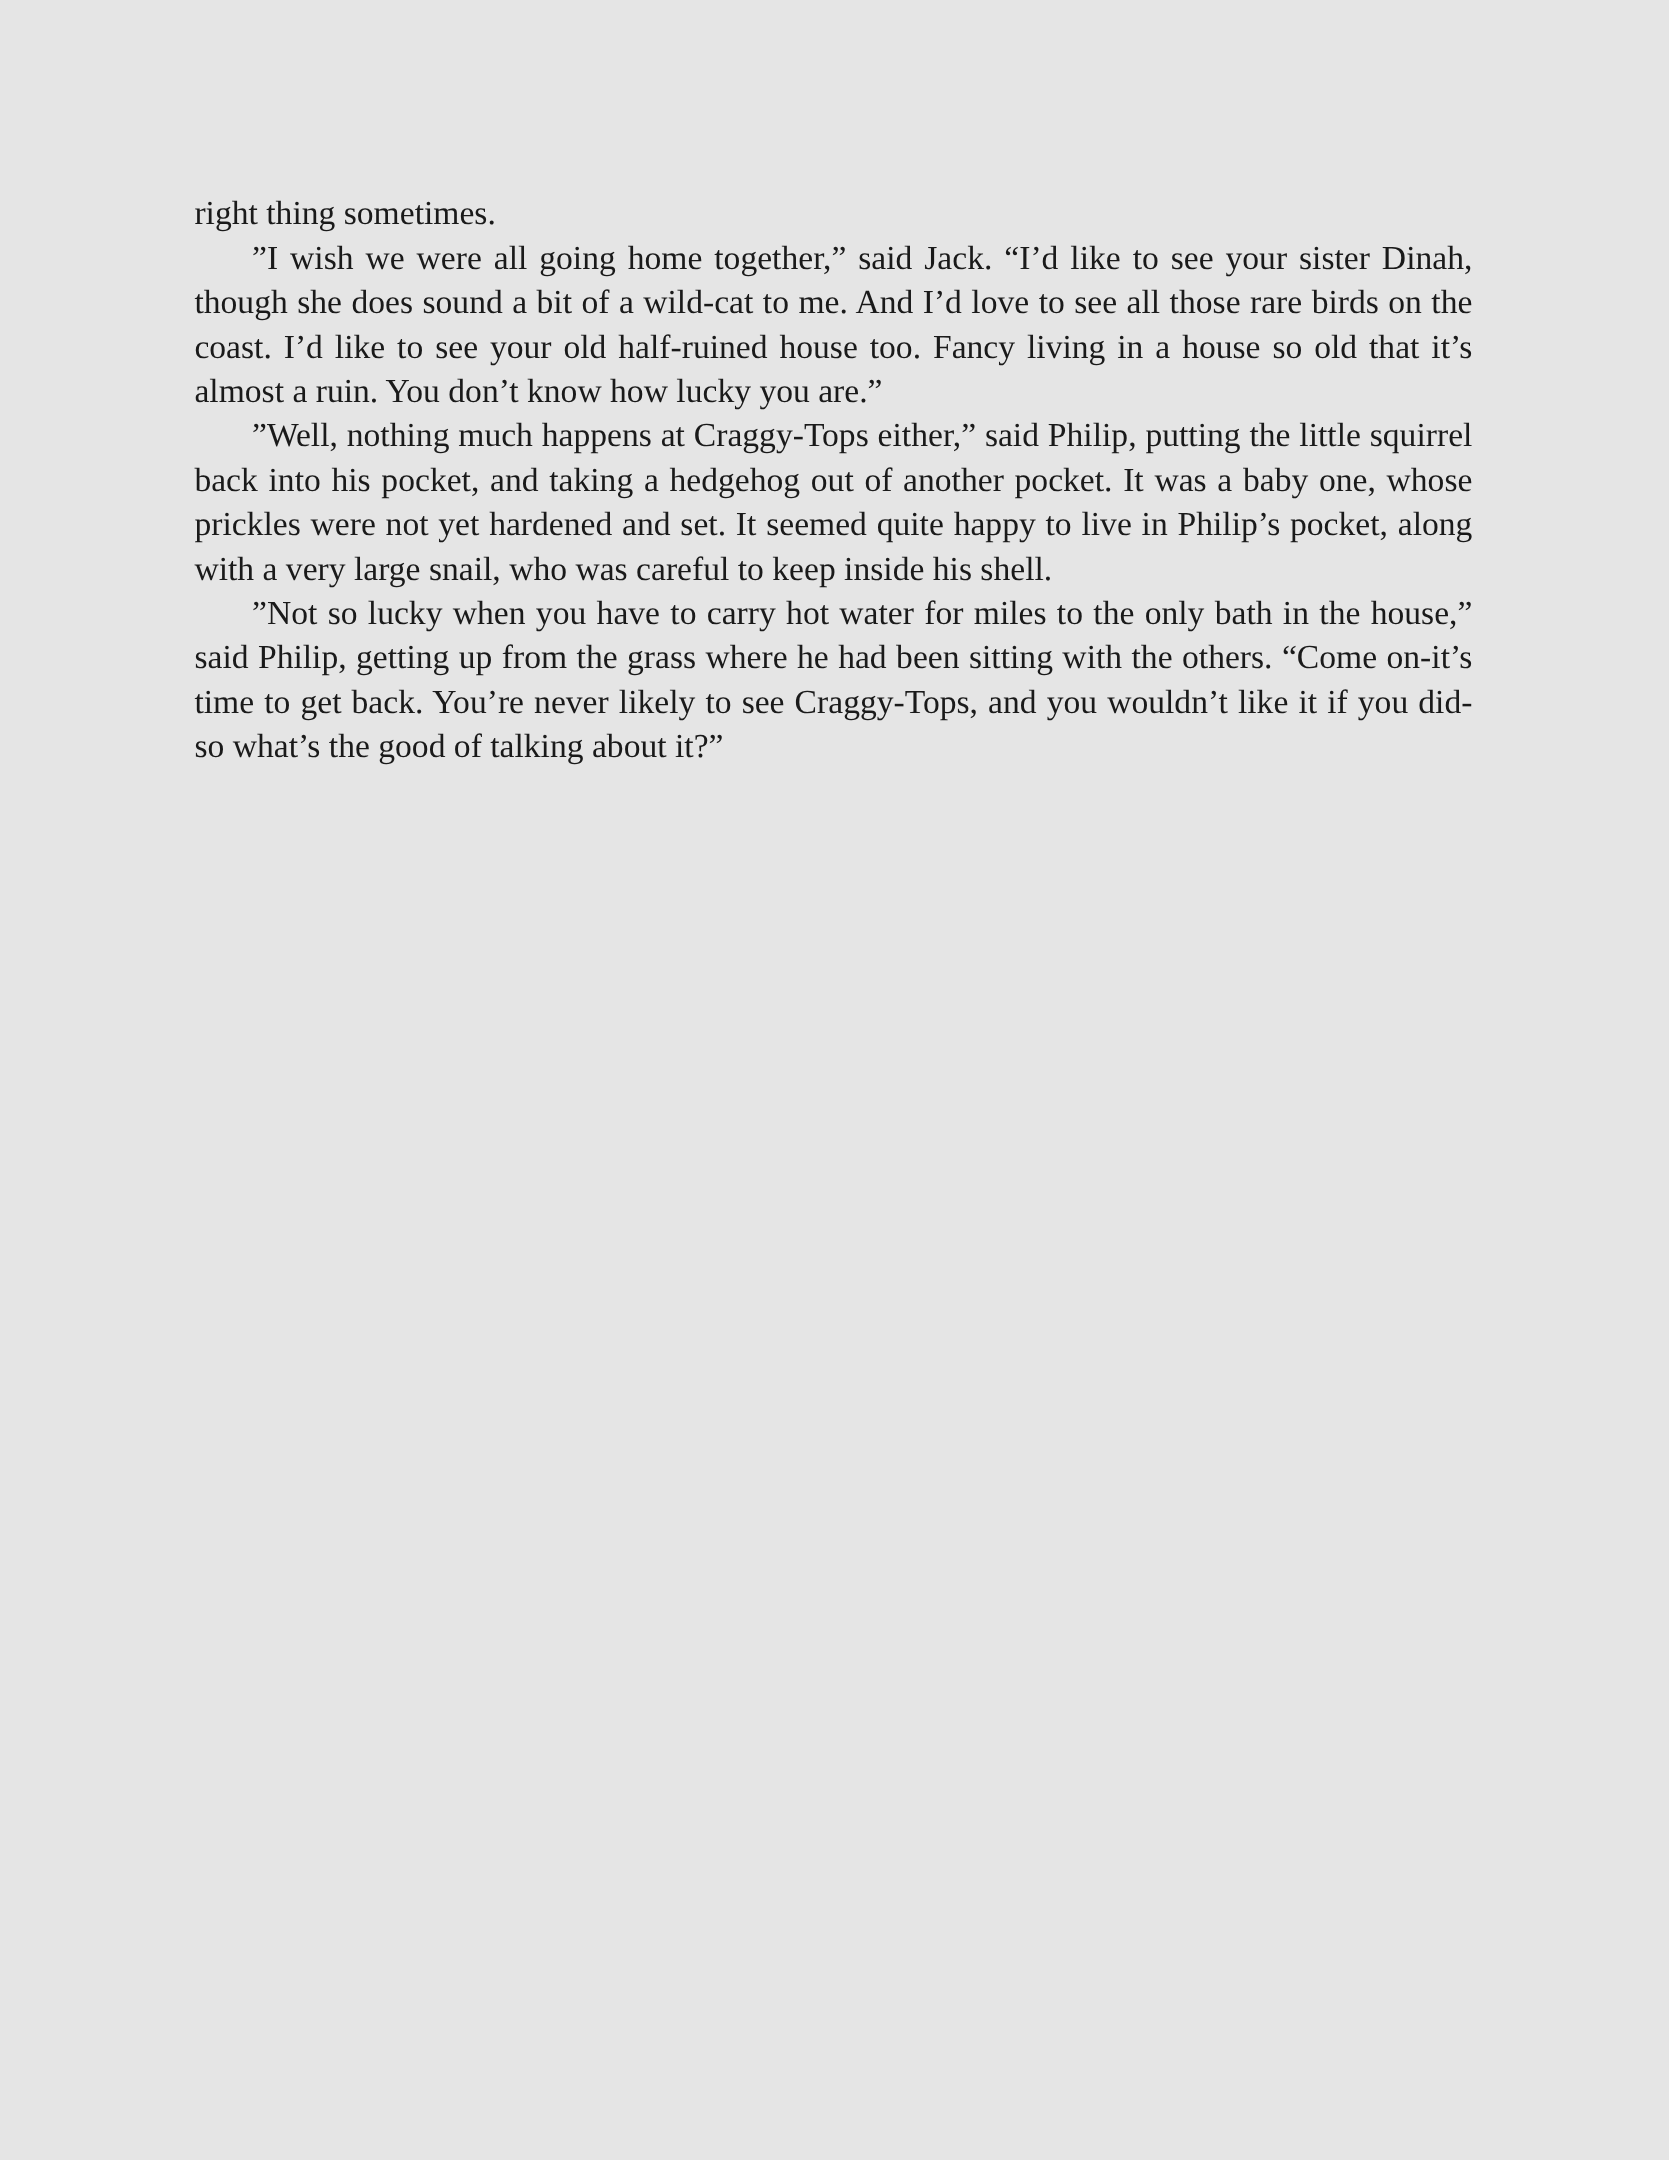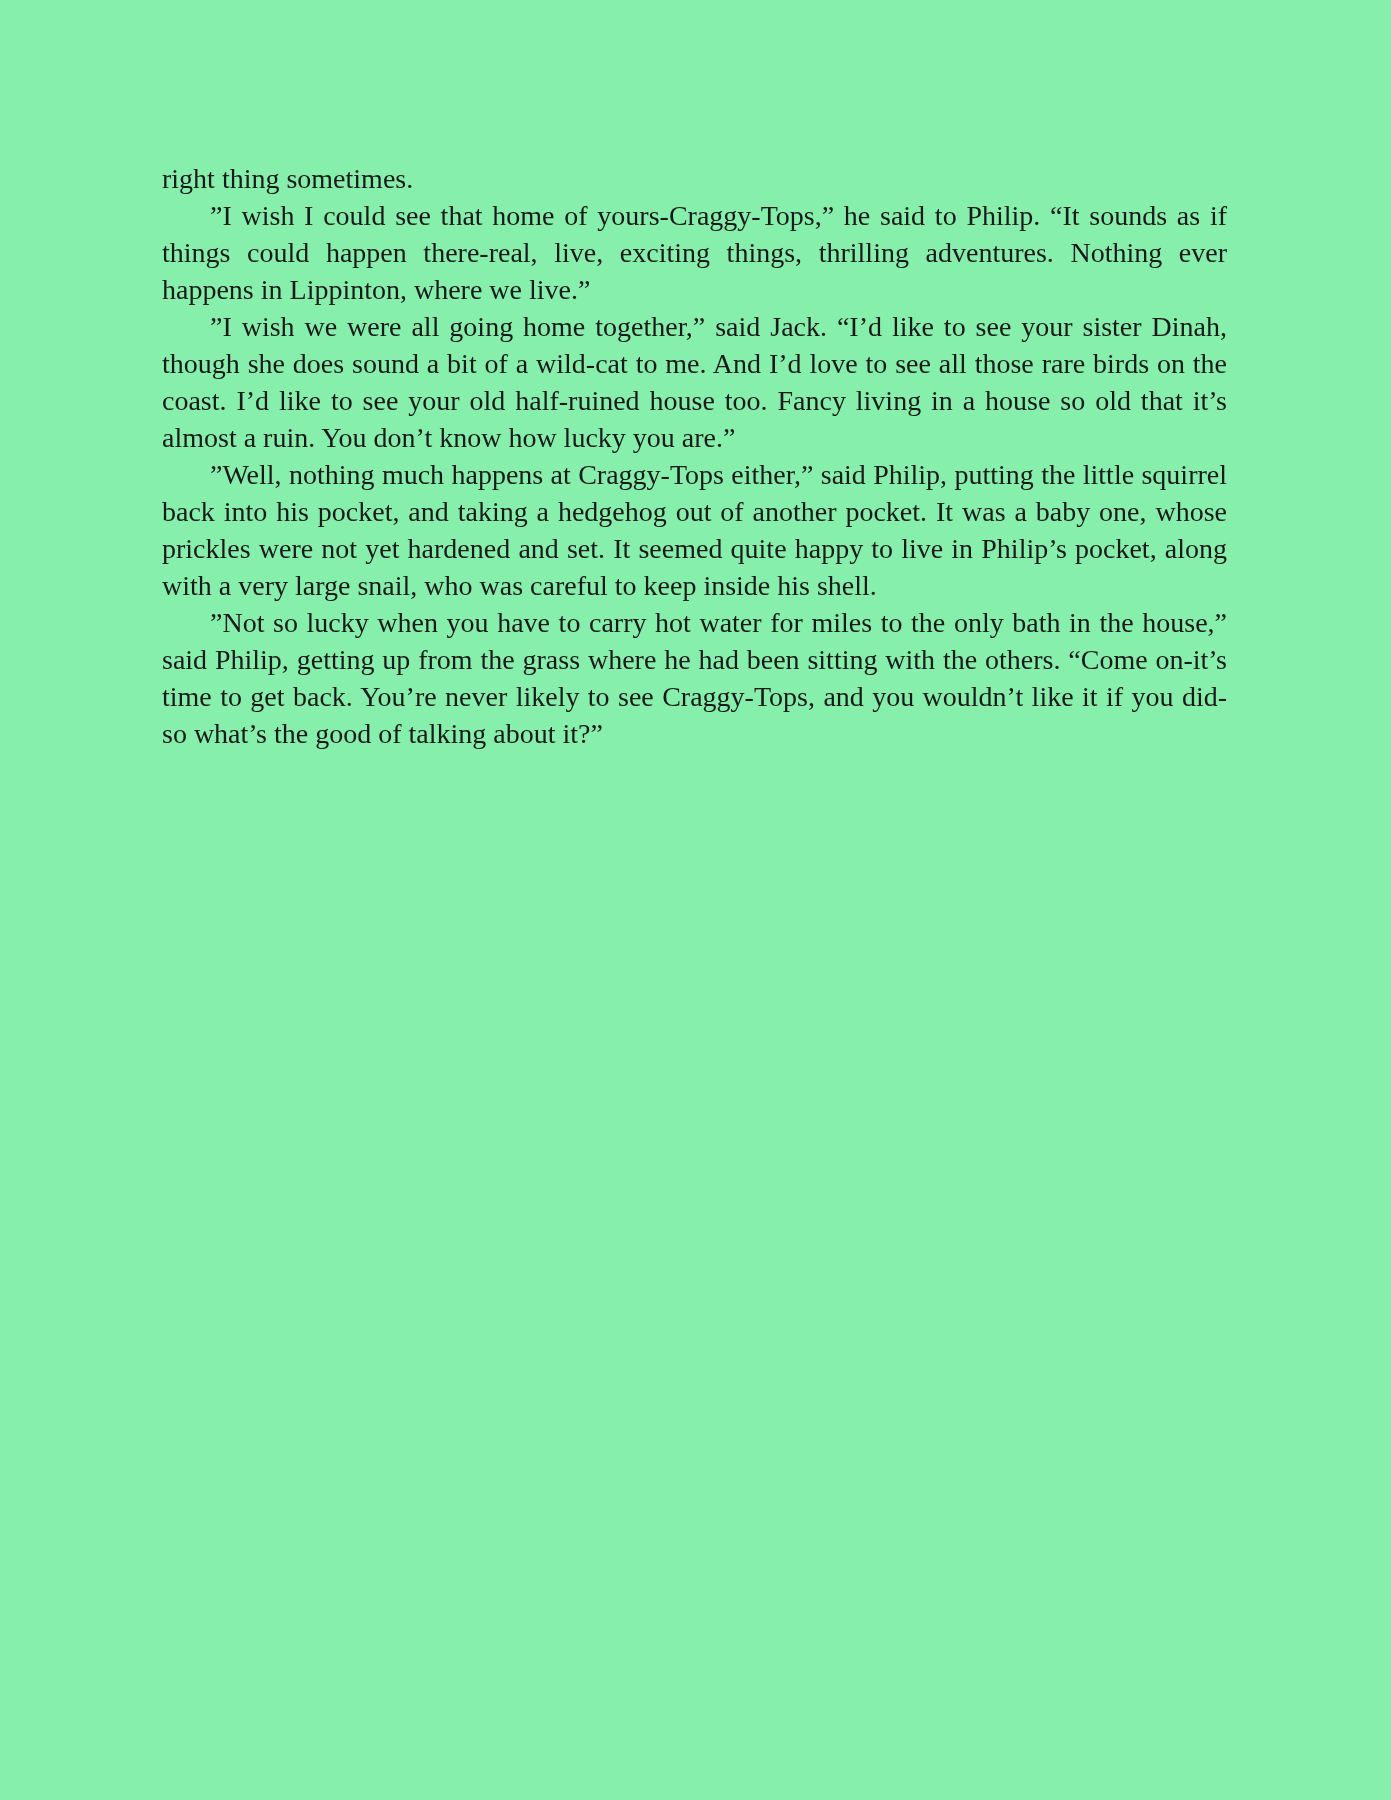--- a/index.html
+++ b/index.html
@@ -9,21 +9,21 @@
   body {
     width: 1391px;
     height: 1800px;
     background: #ffffff;
     font-family: "Liberation Serif", "DejaVu Serif", serif;
   }
   .page {
     box-sizing: border-box;
     width: 1391px;
     height: 1800px;
-    background: #86efac;
+    background: #e5e5e5;
     padding: 160px 164px 0 162px;
     overflow: hidden;
   }
   .text-block {
     color: #1a1a1a;
     font-size: 28px;
     line-height: 37px;
     text-align: justify;
   }
   .text-block p {
@@ -33,18 +33,17 @@
   .text-block p.indent {
     text-indent: 48px;
   }
 </style>
 </head>
 <body>
 
 <div class="page">
   <div class="text-block">
     <p>right thing sometimes.</p>
-    <p class="indent">”I wish I could see that home of yours-Craggy-Tops,” he said to Philip. “It sounds as if things could happen there-real, live, exciting things, thrilling adventures. Nothing ever happens in Lippinton, where we live.”</p>
     <p class="indent">”I wish we were all going home together,” said Jack. “I’d like to see your sister Dinah, though she does sound a bit of a wild-cat to me. And I’d love to see all those rare birds on the coast. I’d like to see your old half-ruined house too. Fancy living in a house so old that it’s almost a ruin. You don’t know how lucky you are.”</p>
     <p class="indent">”Well, nothing much happens at Craggy-Tops either,” said Philip, putting the little squirrel back into his pocket, and taking a hedgehog out of another pocket. It was a baby one, whose prickles were not yet hardened and set. It seemed quite happy to live in Philip’s pocket, along with a very large snail, who was careful to keep inside his shell.</p>
     <p class="indent">”Not so lucky when you have to carry hot water for miles to the only bath in the house,” said Philip, getting up from the grass where he had been sitting with the others. “Come on-it’s time to get back. You’re never likely to see Craggy-Tops, and you wouldn’t like it if you did-so what’s the good of talking about it?”</p>
   </div>
 </div>
 
 </body></html>

